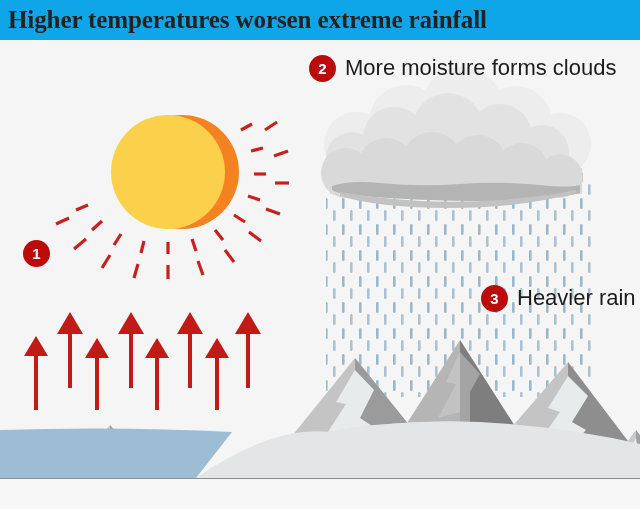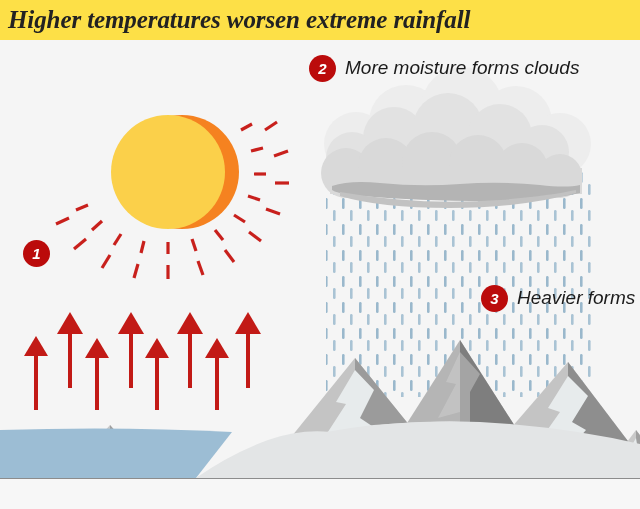--- a/index.html
+++ b/index.html
@@ -1,18 +1,18 @@
 <!DOCTYPE html>
 <html><head>
 <meta charset="utf-8">
 <style>
   html,body{margin:0;padding:0;background:#fff;}
   body{width:640px;height:509px;overflow:hidden;
        font-family:"Liberation Sans",sans-serif;}
-  #page{position:relative;width:640px;height:423px;background:#fde047;font-style:italic;}
+  #page{position:relative;width:640px;height:423px;background:#0ea5e9;}
 
   
   .title{
     position:absolute;left:8px;top:4px;width:624px;height:34px;
     font-family:"Liberation Serif",serif;
     font-weight:bold;font-size:25px;line-height:32px;color:#222;
     letter-spacing:-0.1px;white-space:nowrap;
   }
 
   
@@ -21,21 +21,21 @@
   .canvas svg{display:block;}
 
   
   .callout{position:absolute;display:flex;align-items:flex-start;}
   .badge{
     width:27px;height:27px;border-radius:50%;
     background:#bb0b0b;color:#fff;flex:0 0 27px;
     font-size:15px;font-weight:bold;line-height:27px;text-align:center;
   }
   .ctext{
-    margin-left:9px;color:#1b1b1b;font-size:19px;line-height:21px;
+    margin-left:9px;color:#1b1b1b;font-size:22px;line-height:21px;
     font-weight:normal;padding-top:2px;white-space:pre-line;
   }
   #callout1{left:23px;top:240px;}
   #callout2{left:309px;top:55px;}
   #callout3{left:481px;top:285px;}
 
   
   .rule{position:absolute;left:0;top:478px;width:640px;height:1px;background:#8c8c8c;}
   .footer{position:absolute;left:0;top:479px;width:640px;height:30px;background:#f7f7f7;}
 </style>
@@ -208,21 +208,21 @@
     <div class="badge">1</div>
   </div>
 
   <div class="callout" id="callout2">
     <div class="badge">2</div>
     <div class="ctext">More moisture forms clouds</div>
   </div>
 
   <div class="callout" id="callout3">
     <div class="badge">3</div>
-    <div class="ctext">Heavier forms</div>
+    <div class="ctext">Heavier rain</div>
   </div>
 
   <div class="rule"></div>
   <div class="footer">
     
   </div>
 
 </div>
 
 </body></html>

